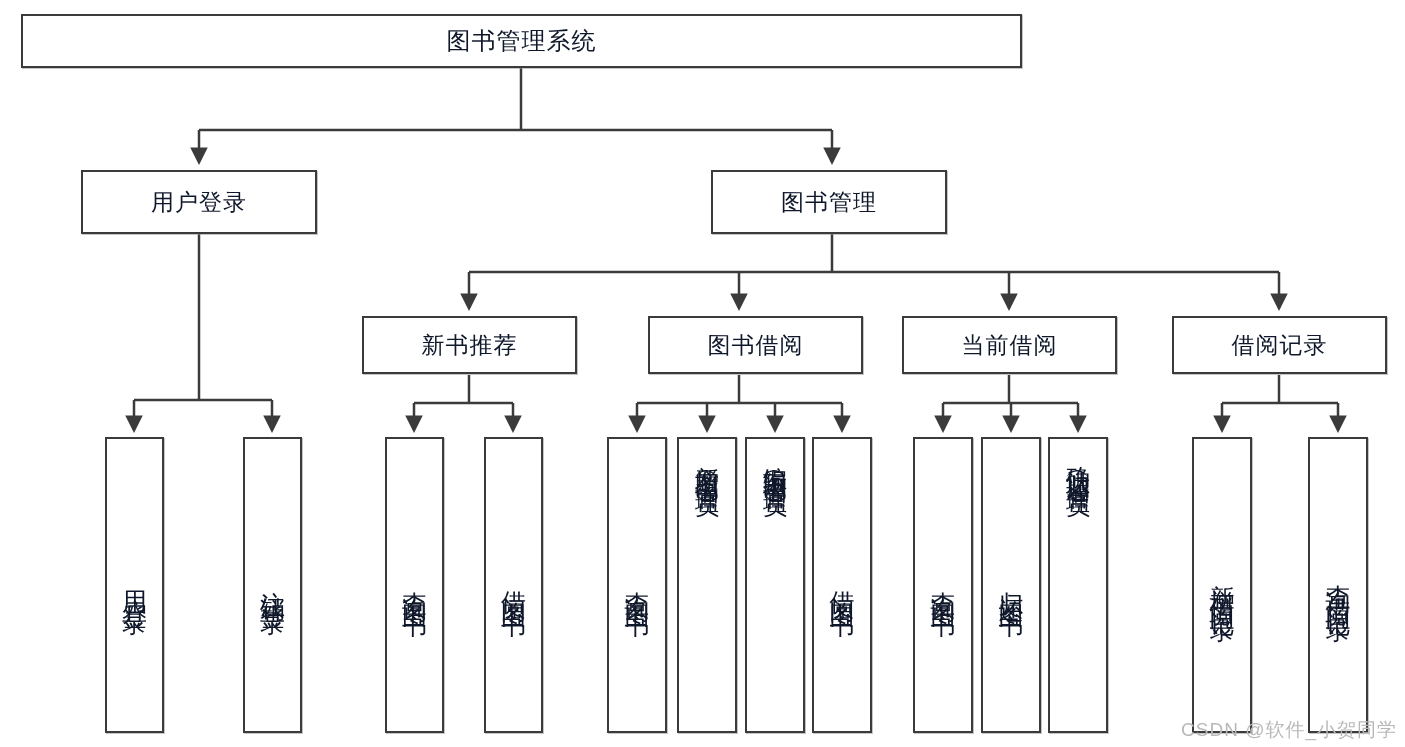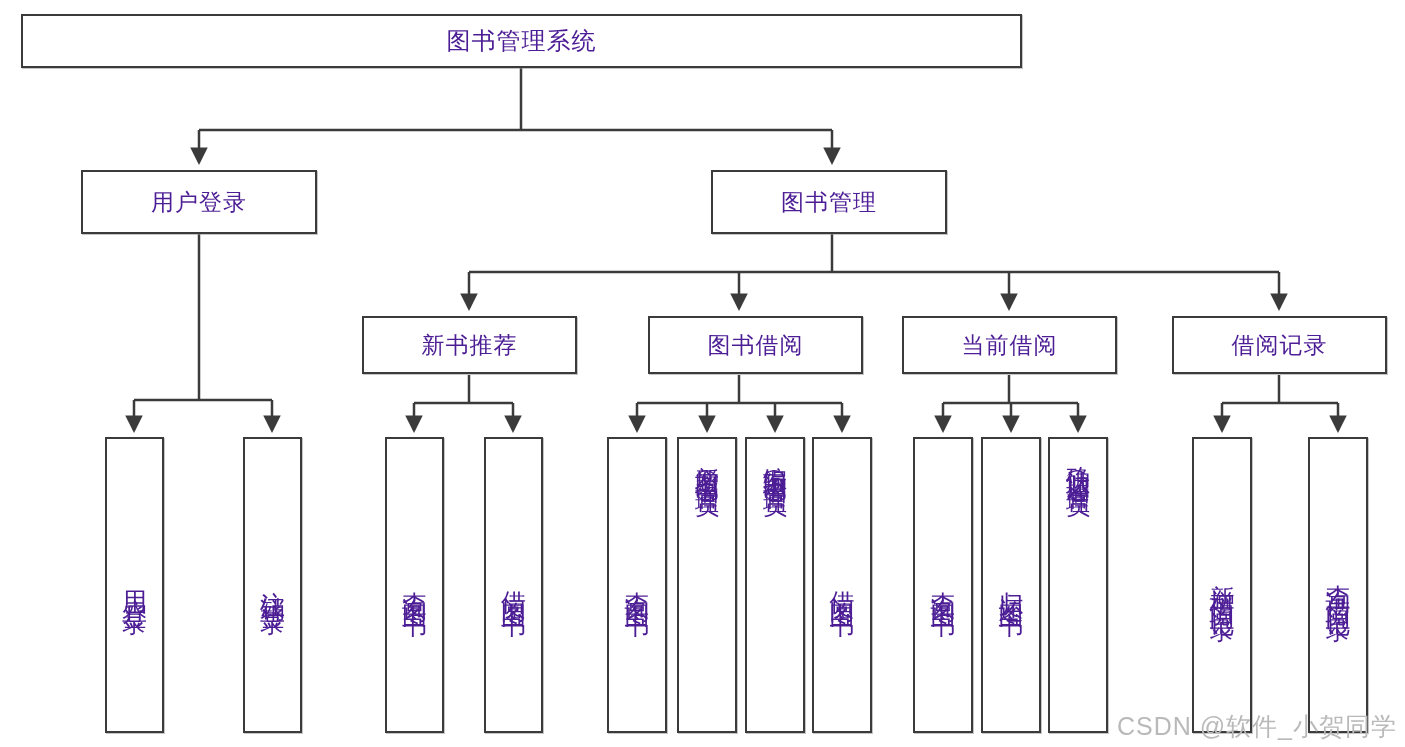--- a/index.html
+++ b/index.html
@@ -19,21 +19,21 @@
     align-items:center;
     justify-content:center;
     color:#1a1a1a;
     box-shadow:1px 1px 0 rgba(150,150,150,.55);
   }
   .node .lbl{
     font-size:23px;
     letter-spacing:1px;
     line-height:1.15;
     white-space:nowrap;
-    color:#4c1d95;
+    color:#0f172a;
   }
   .node.root .lbl{font-size:24px;}
 
   
   .node.vert{
     align-items:flex-start;
     padding-top:8px;
   }
   .node.vert .lbl{
     writing-mode:vertical-rl;
@@ -44,21 +44,21 @@
     line-height:1;
   }
   .node.vert.tall .lbl{font-size:24px;letter-spacing:4px;}
 
   
   .node.vert.mid{align-items:center;padding-top:0;}
 
   .watermark{
     position:absolute;
     right:8px;bottom:4px;
-    font-size:25px;
+    font-size:19px;
     color:#b9b9b9;
     letter-spacing:1px;
     white-space:nowrap;
     pointer-events:none;
   }
 </style>
 </head>
 <body>
 
 <div id="stage">

